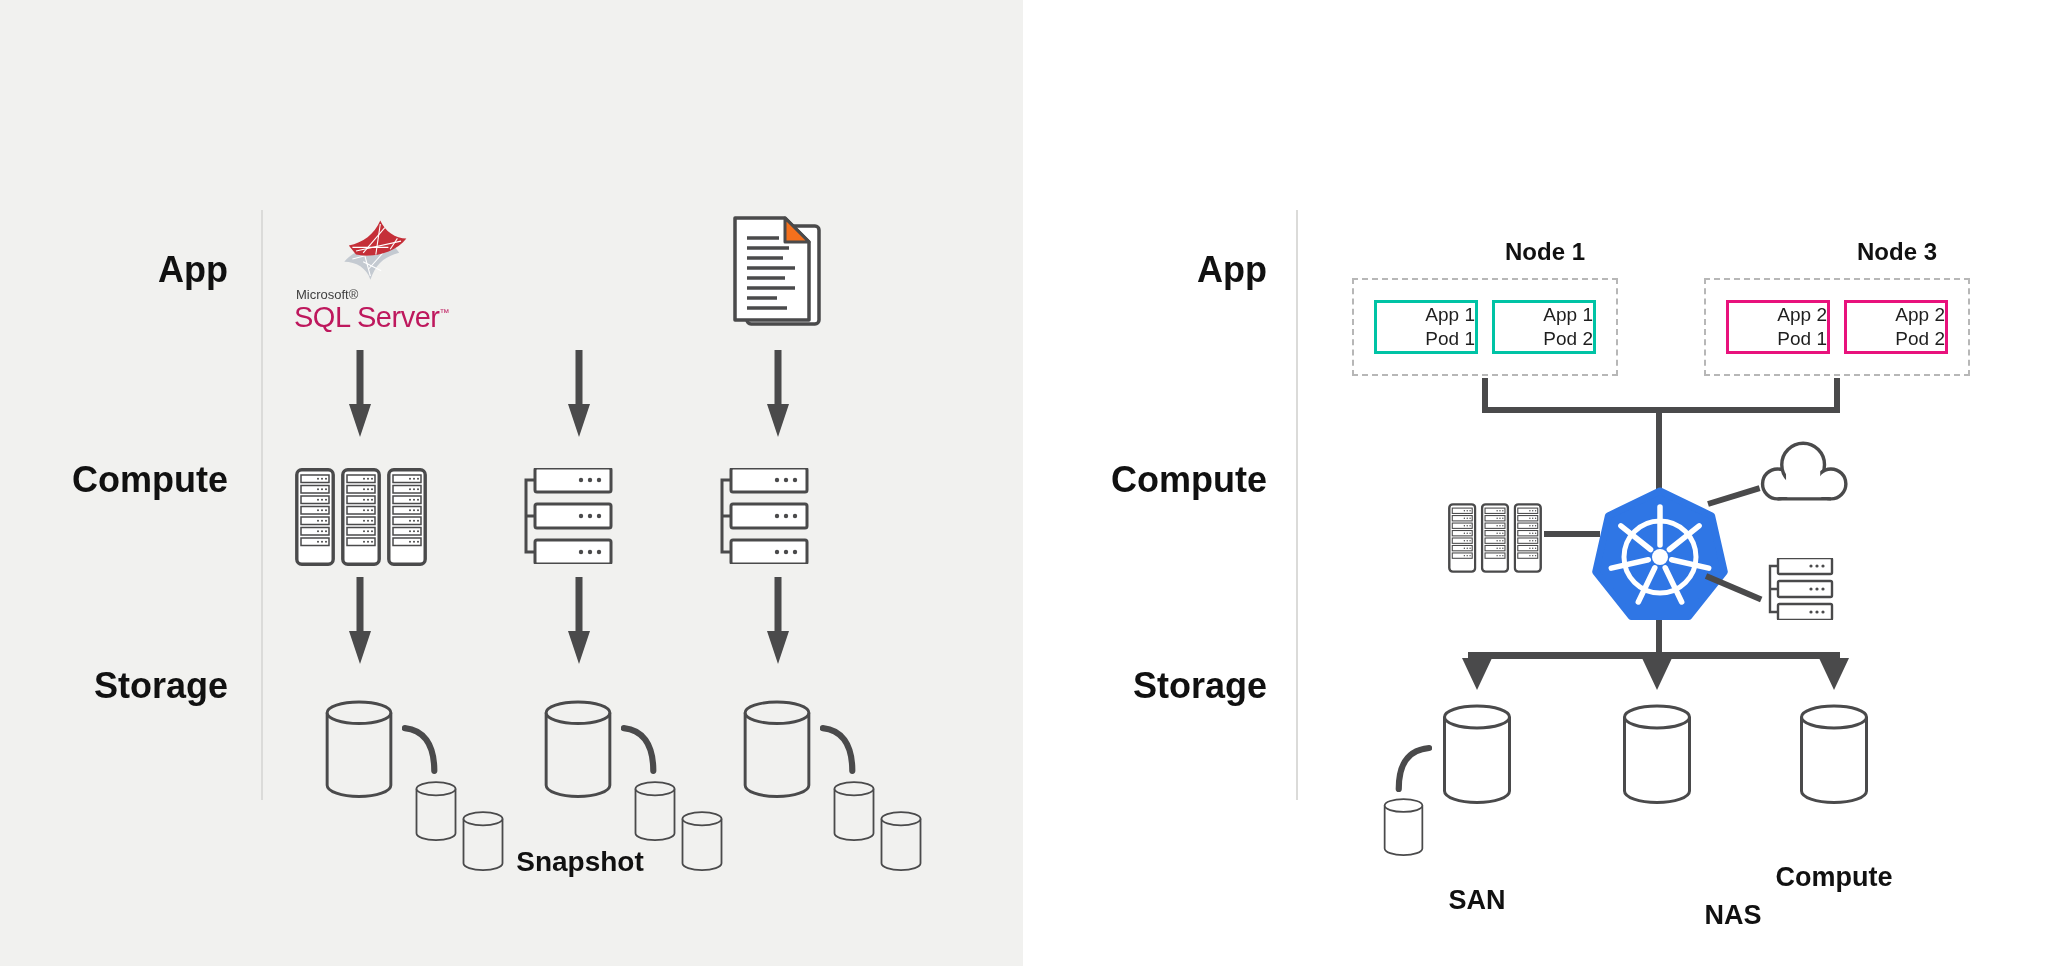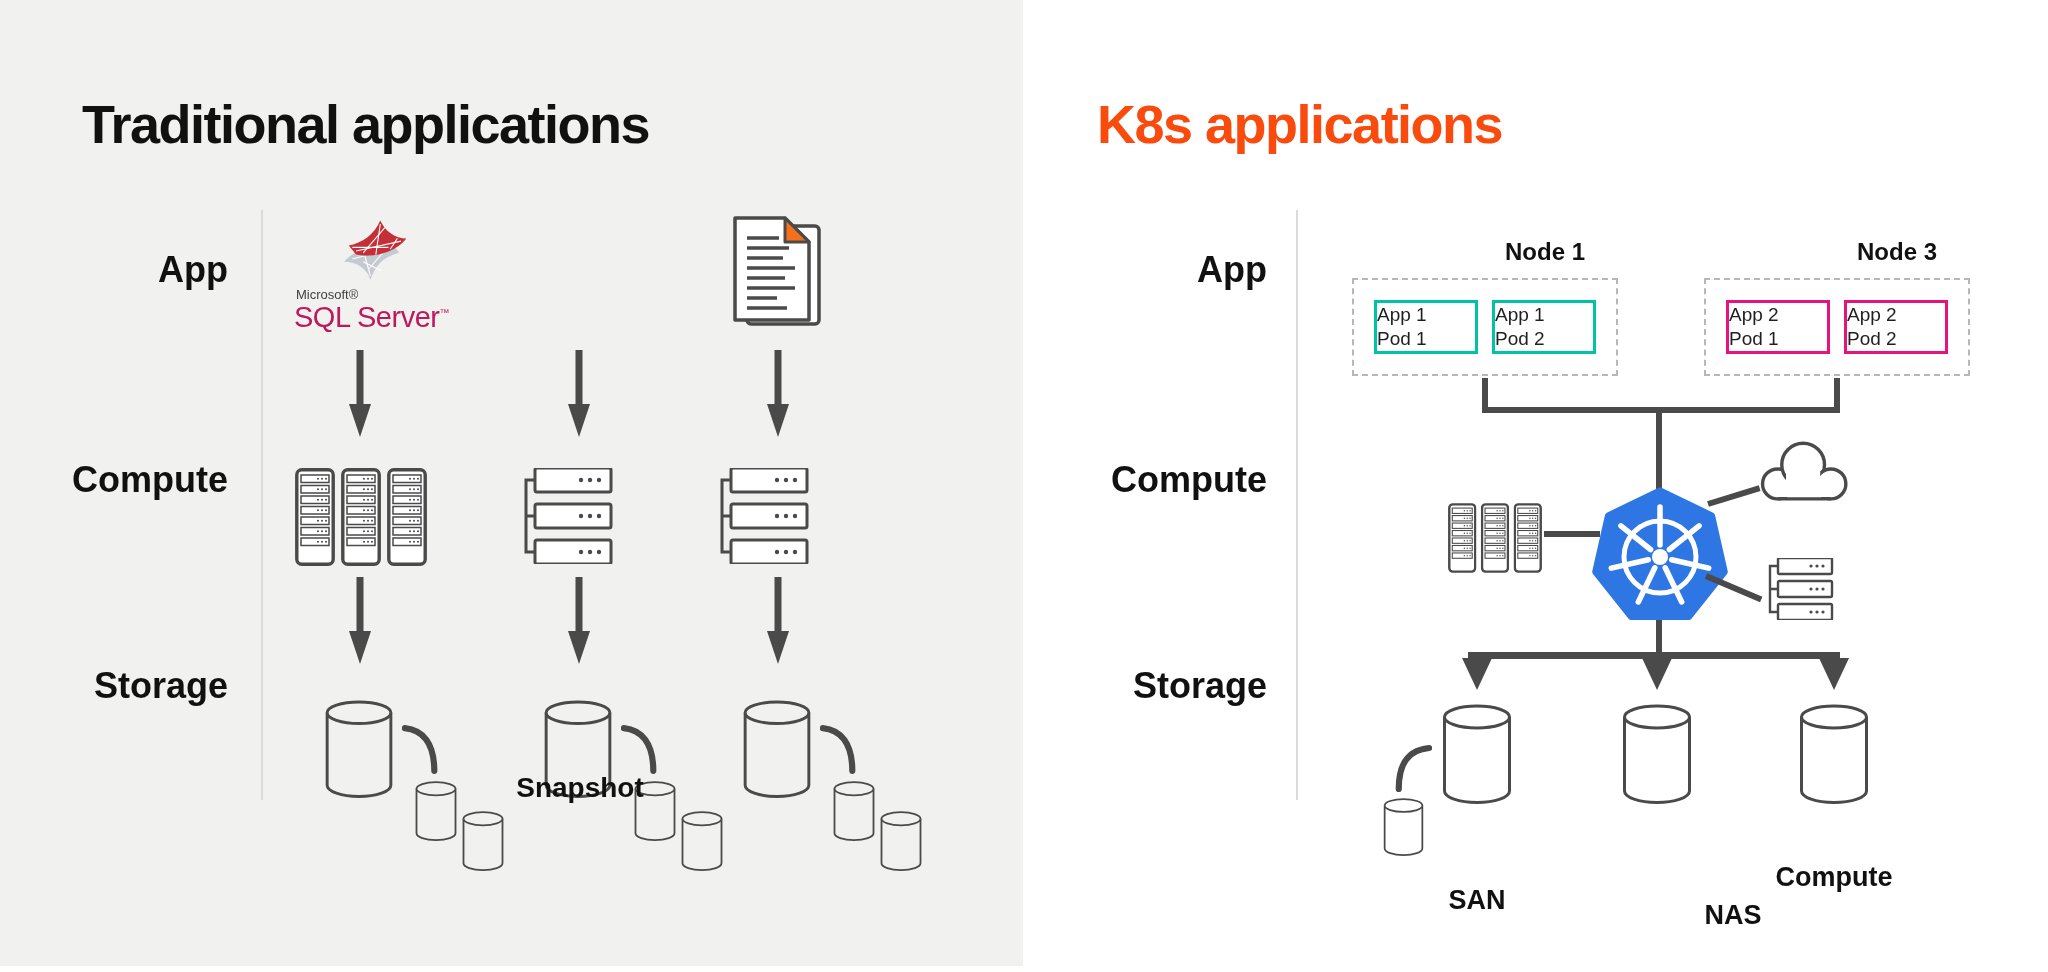--- a/index.html
+++ b/index.html
@@ -14,21 +14,21 @@
   .title{font-size:54px;font-weight:800;letter-spacing:-1.5px;line-height:1.05;white-space:nowrap;}
   .title.orange{color:var(--accent-orange,#FA4B0E);}
   .rowlabel{font-size:36px;font-weight:700;line-height:36px;text-align:right;white-space:nowrap;}
   .vdivider{width:2px;background:var(--divider,#DBDBD9);}
   .ln{background:var(--line,#4A4A4B);}
   .lineart{color:var(--line,#4A4A4B);}
   .arrowhead{width:0;height:0;border-left:15px solid transparent;border-right:15px solid transparent;border-top:32px solid var(--line,#4A4A4B);}
   .nodelabel{font-size:24px;font-weight:700;text-align:right;white-space:nowrap;}
   .nodebox{background:#fff;border:2px dashed #B7B7B7;display:flex;justify-content:center;align-items:center;gap:14px;box-sizing:border-box;}
   .pod{width:104px;height:54px;background:#fff;border:3px solid #000;box-sizing:border-box;
-       display:flex;flex-direction:column;justify-content:center;align-items:flex-start;
+       display:flex;flex-direction:column;justify-content:center;align-items:flex-end;
        font-size:19px;line-height:1.25;color:#1f1f1f;text-align:center;}
   .pod--teal{border-color:var(--teal,#00C3A5);}
   .pod--magenta{border-color:var(--magenta,#E8127C);}
   .storlabel{font-size:27px;font-weight:700;text-align:center;}
   .snaplabel{font-size:28px;font-weight:700;text-align:center;}
   .sql-brand{font-size:13px;color:#3F3F3F;line-height:1;}
   .sql-product{font-size:29px;color:#be185d;letter-spacing:-0.5px;line-height:1.05;white-space:nowrap;}
   .sql-product sup{font-size:10px;}
   .oracle-ring{width:108px;height:64px;border:13px solid var(--oracle-red,#E30613);border-radius:34px;box-sizing:border-box;}
   .oracle-word{width:112px;text-align:center;margin-top:7px;font-size:21px;font-weight:800;letter-spacing:2px;color:var(--oracle-red,#E30613);white-space:nowrap;}
@@ -198,21 +198,20 @@
           <path d="M58 36 L66 24"></path>
       </g>
     </symbol>
   </defs>
 </svg>
 
 <div id="stage">
 
   <div class="abs panel-bg" style="left:0;top:6;width:1023px;height:966px;"></div>
 
-  <div class="abs title" style="left:82px;top:96px;">Traditional applications</div>
 
   <div class="abs vdivider" style="left:261px;top:210px;height:590px;"></div>
 
   <div class="abs rowlabel" style="left:28px;top:252px;width:200px;">App</div>
   <div class="abs rowlabel" style="left:28px;top:462px;width:200px;">Compute</div>
   <div class="abs rowlabel" style="left:28px;top:668px;width:200px;">Storage</div>
 
   <div class="abs" style="left:294px;top:214px;width:160px;">
     <svg class="abs lineart" style="left:44px;top:2px;" width="72" height="70">
         <use href="#sym-sqlswoosh"></use>
@@ -288,23 +287,22 @@
   <svg class="abs lineart" style="left:820px;top:724px;" width="38" height="50">
       <use href="#sym-arc-l"></use>
     </svg>
   <svg class="abs lineart" style="left:833px;top:780px;--cylfill:#F1F1EF;" width="42" height="62">
       <use href="#sym-cyl"></use>
     </svg>
   <svg class="abs lineart" style="left:880px;top:810px;--cylfill:#F1F1EF;" width="42" height="62">
       <use href="#sym-cyl"></use>
     </svg>
 
-  <div class="abs snaplabel" style="left:470px;top:772px;width:220px;">Snapshot</div>
-
-  <div class="abs title orange" style="left:1097px;top:96px;">K8s applications</div>
+  <div class="abs snaplabel" style="left:470px;top:846px;width:220px;">Snapshot</div>
+
 
   <div class="abs vdivider" style="left:1296px;top:210px;height:590px;"></div>
 
   <div class="abs rowlabel" style="left:1067px;top:252px;width:200px;">App</div>
   <div class="abs rowlabel" style="left:1067px;top:462px;width:200px;">Compute</div>
   <div class="abs rowlabel" style="left:1067px;top:668px;width:200px;">Storage</div>
 
   <div class="abs nodelabel" style="left:1385px;top:238px;width:200px;">Node 1</div>
   <div class="abs nodelabel" style="left:1737px;top:238px;width:200px;">Node 3</div>
 

